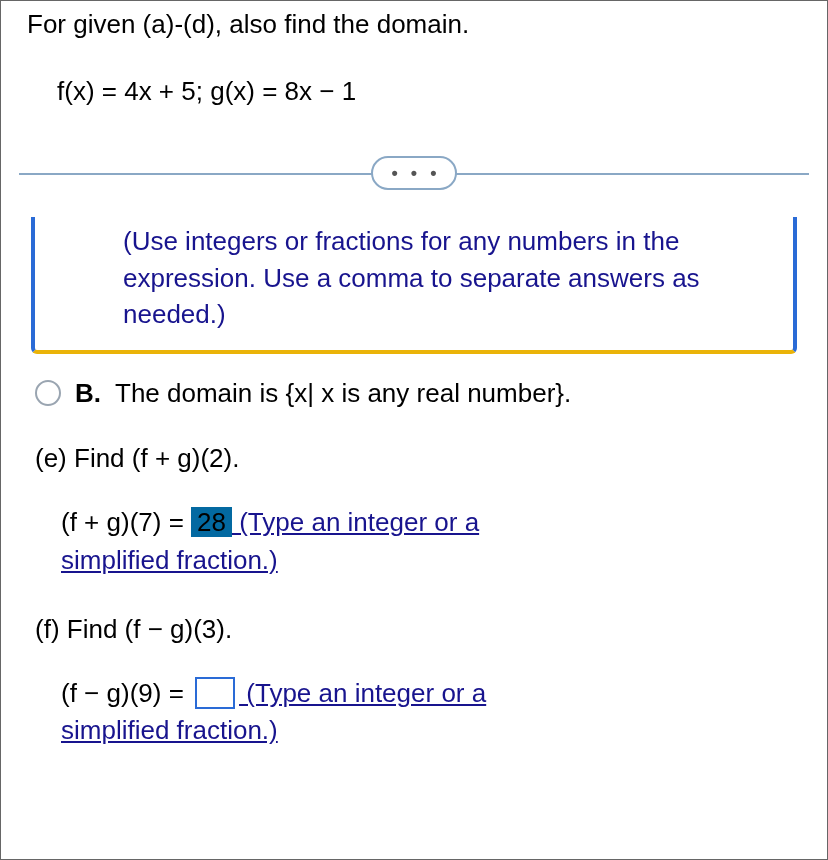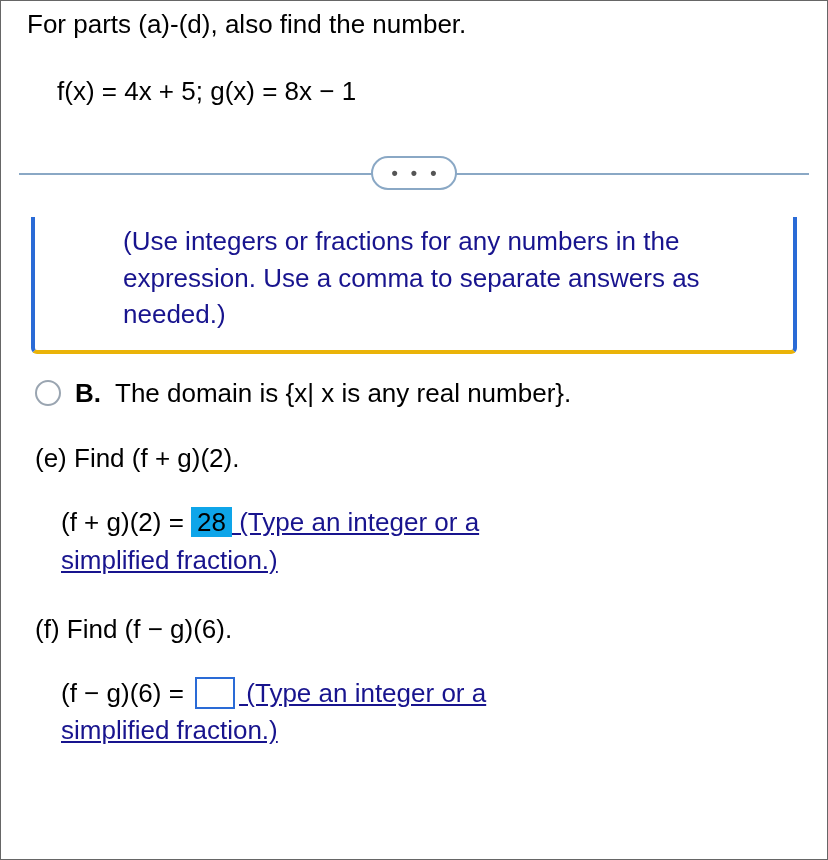--- a/index.html
+++ b/index.html
@@ -86,41 +86,41 @@
   .part-label {
     padding: 34px 26px 0 26px;
     margin-left: 8px;
   }
   .answer-line {
     padding: 30px 26px 0 60px;
     line-height: 1.45;
   }
   .instr { color: #18148e; text-decoration: underline; }
   .filled-answer {
-    background: #0ea5e9;
+    background: #0369a1;
     padding: 0 6px;
   }
   .empty-input {
     display: inline-block;
     width: 40px;
     height: 32px;
     border: 2px solid #2a6bd6;
     vertical-align: middle;
     background: #fff;
     margin: 0 4px;
     position: relative;
     top: -2px;
   }
   .minus { white-space: nowrap; }
 </style>
 </head>
 <body>
 
 <div class="question-intro">
-  <div>For parts (a)-(d), also find the number.</div>
+  <div>For given (a)-(d), also find the domain.</div>
 </div>
 
 <div class="equations">f(x) = 4x + 5; g(x) = 8x − 1</div>
 
 <div class="divider-wrap">
   <div class="divider-line"></div>
   <div class="divider-pill">
     <span>• • •</span>
   </div>
 </div>
@@ -133,22 +133,22 @@
 
 <div class="option-row">
   <span class="radio-circle"></span>
   <span class="option-letter">B.</span>
   <span>The domain is {x| x is any real number}.</span>
 </div>
 
 <div class="part-label">(e) Find (f + g)(2).</div>
 
 <div class="answer-line">
-  <span>(f + g)(2) = </span><span class="filled-answer">28</span><span class="instr"> (Type an integer or a</span><br>
+  <span>(f + g)(7) = </span><span class="filled-answer">28</span><span class="instr"> (Type an integer or a</span><br>
   <span class="instr">simplified fraction.)</span>
 </div>
 
-<div class="part-label">(f) Find (f − g)(6).</div>
+<div class="part-label">(f) Find (f − g)(3).</div>
 
 <div class="answer-line">
-  <span class="minus">(f − g)(6) = </span><span class="empty-input"></span><span class="instr"> (Type an integer or a</span><br>
+  <span class="minus">(f − g)(9) = </span><span class="empty-input"></span><span class="instr"> (Type an integer or a</span><br>
   <span class="instr">simplified fraction.)</span>
 </div>
 
 </body></html>

